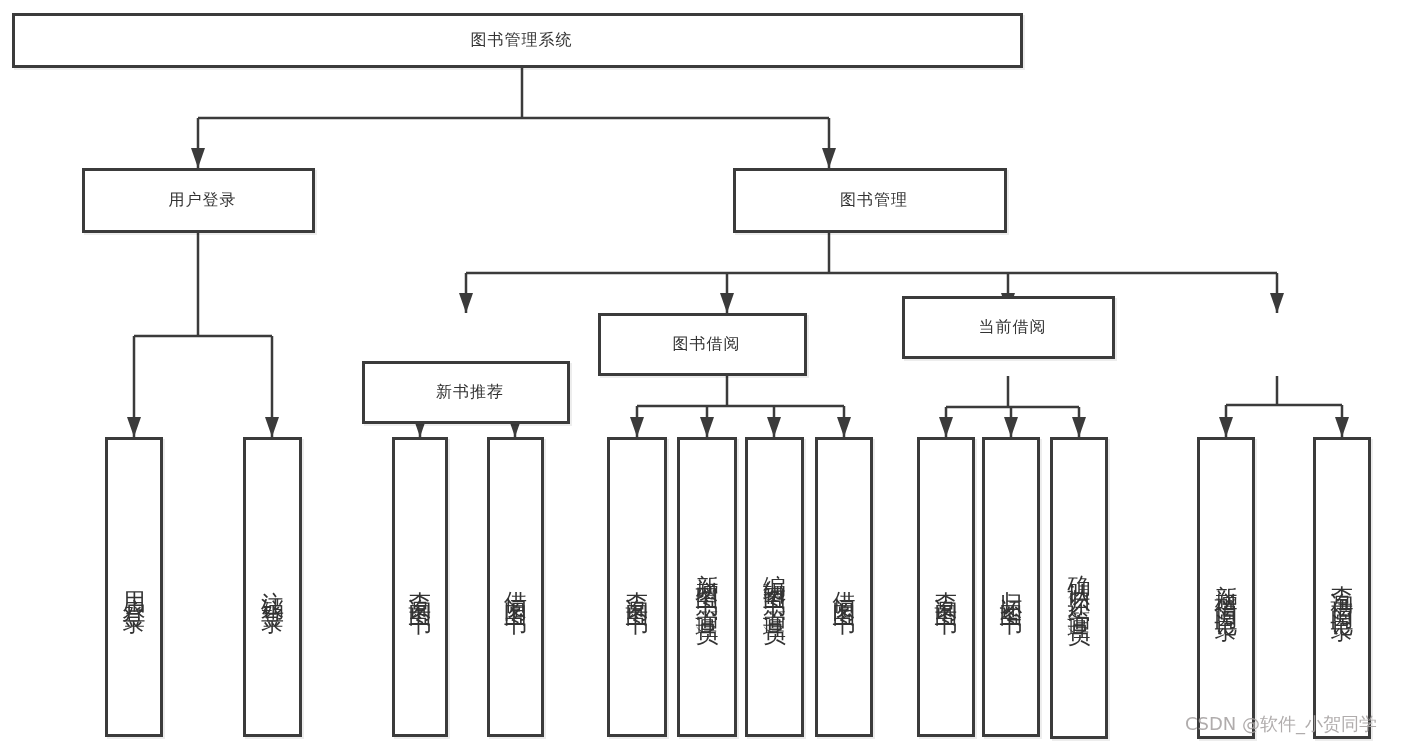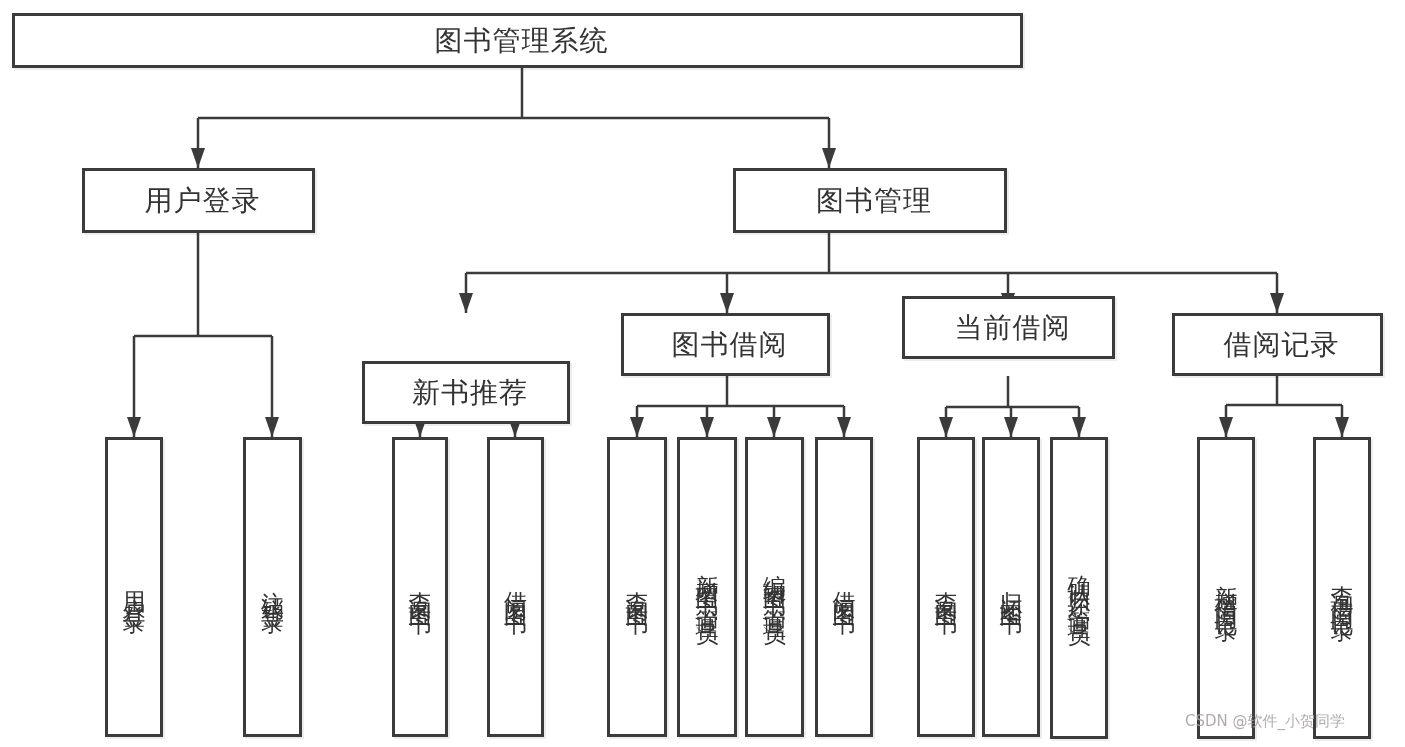--- a/index.html
+++ b/index.html
@@ -28,39 +28,39 @@
     box-sizing: border-box;
     background: #ffffff;
     border: 3px solid #3b3b3b;
     color: #333333;
     display: flex;
     align-items: center;
     justify-content: center;
     box-shadow: 2px 2px 0 rgba(0,0,0,0.07);
   }
   .hbox {
-    font-size: 28px;
+    font-size: 16px;
     letter-spacing: 1px;
     white-space: nowrap;
     padding-left: 8px;
   }
   .vbox .vtext {
     writing-mode: vertical-rl;
     text-orientation: mixed;
     font-size: 23px;
     letter-spacing: 7px;
     line-height: 1;
     color: #333333;
   }
   .watermark {
     position: absolute;
     left: 1185px;
     top: 712px;
     width: 215px;
-    font-size: 15px;
+    font-size: 18px;
     color: #a8a4a4;
     white-space: nowrap;
     opacity: 0.9;
   }
 </style>
 </head>
 <body>
 
 <div class="stage">
 
@@ -113,23 +113,22 @@
       <path d="M1342 405 V437" marker-end="url(#arrow)"></path>
     </g>
   </svg>
 
   <div class="node hbox" style="left:12px; top:13px; width:1011px; height:55px;">图书管理系统</div>
 
   <div class="node hbox" style="left:82px; top:168px; width:233px; height:65px;">用户登录</div>
   <div class="node hbox" style="left:733px; top:168px; width:274px; height:65px;">图书管理</div>
 
   <div class="node hbox" style="left:362px; top:313px; width:208px; height:63px;margin-top:48px;">新书推荐</div>
-  <div class="node hbox" style="left:621px; top:313px; width:209px; height:63px;">图书借阅</div>
+  <div class="node hbox" style="left:598px; top:313px; width:209px; height:63px;">图书借阅</div>
   <div class="node hbox" style="left:902px; top:296px; width:213px; height:63px;">当前借阅</div>
-  <div class="node hbox" style="left:1172px; top:313px; width:211px; height:63px;">借阅记录</div>
 
   <div class="node vbox" style="left:105px; top:437px; width:58px; height:300px;">
     <span class="vtext">用户登录</span>
   </div>
   <div class="node vbox" style="left:243px; top:437px; width:59px; height:300px;">
     <span class="vtext">注销登录</span>
   </div>
 
   <div class="node vbox" style="left:392px; top:437px; width:56px; height:300px;">
     <span class="vtext">查询图书</span>

